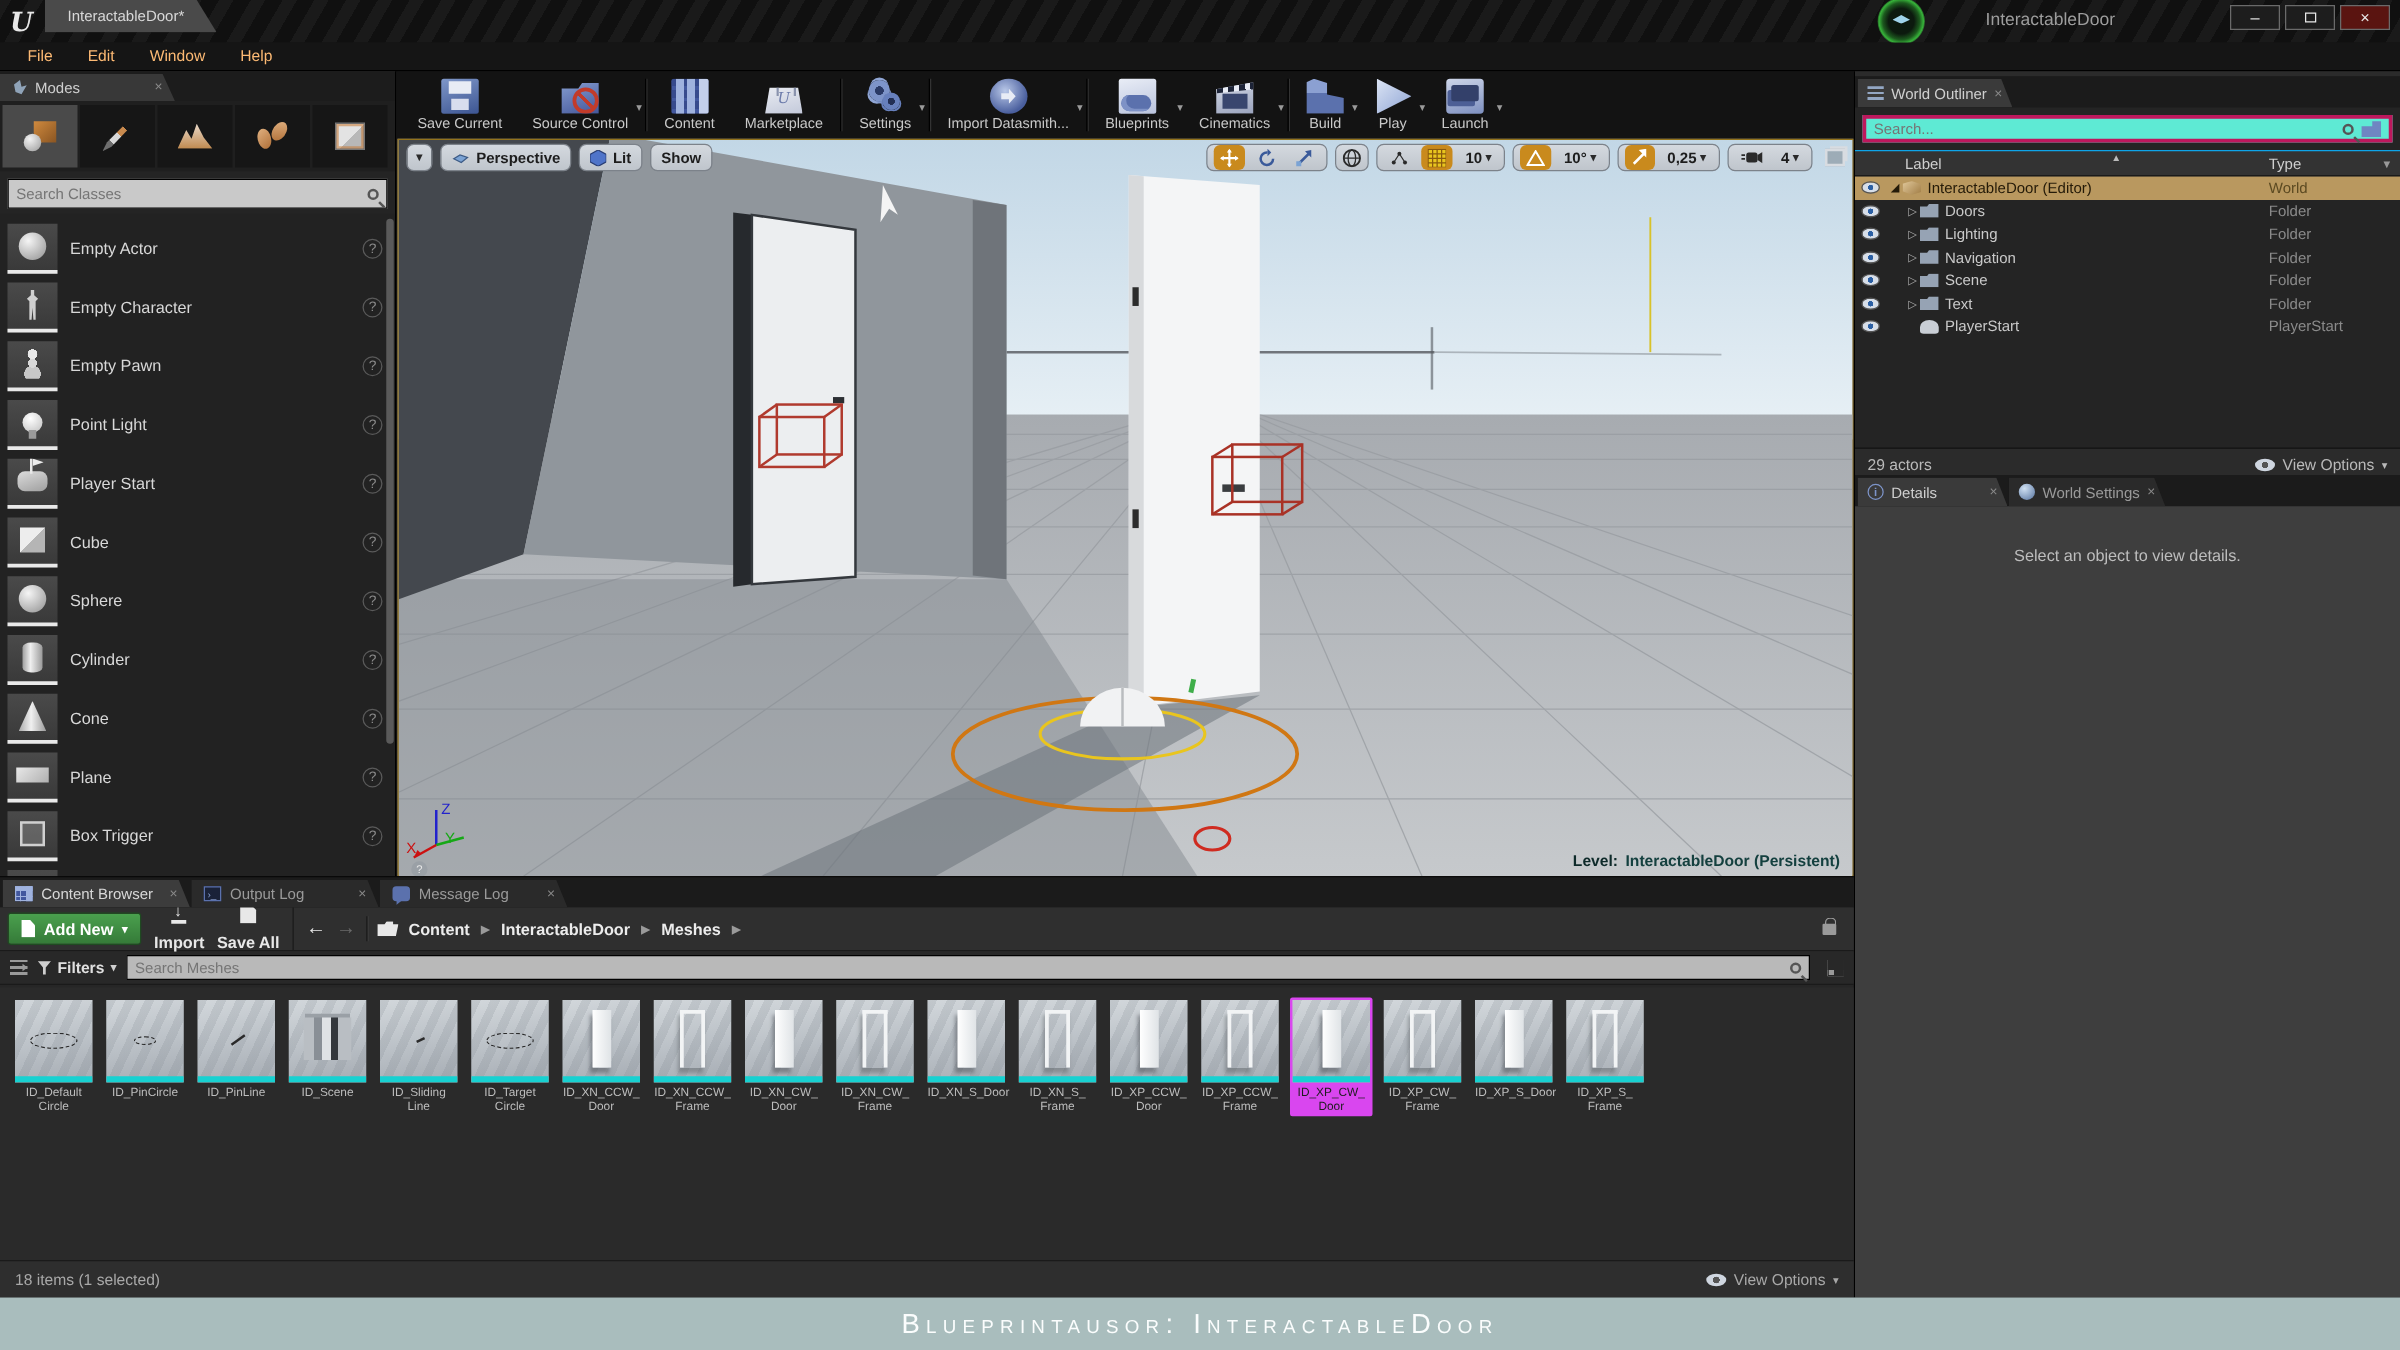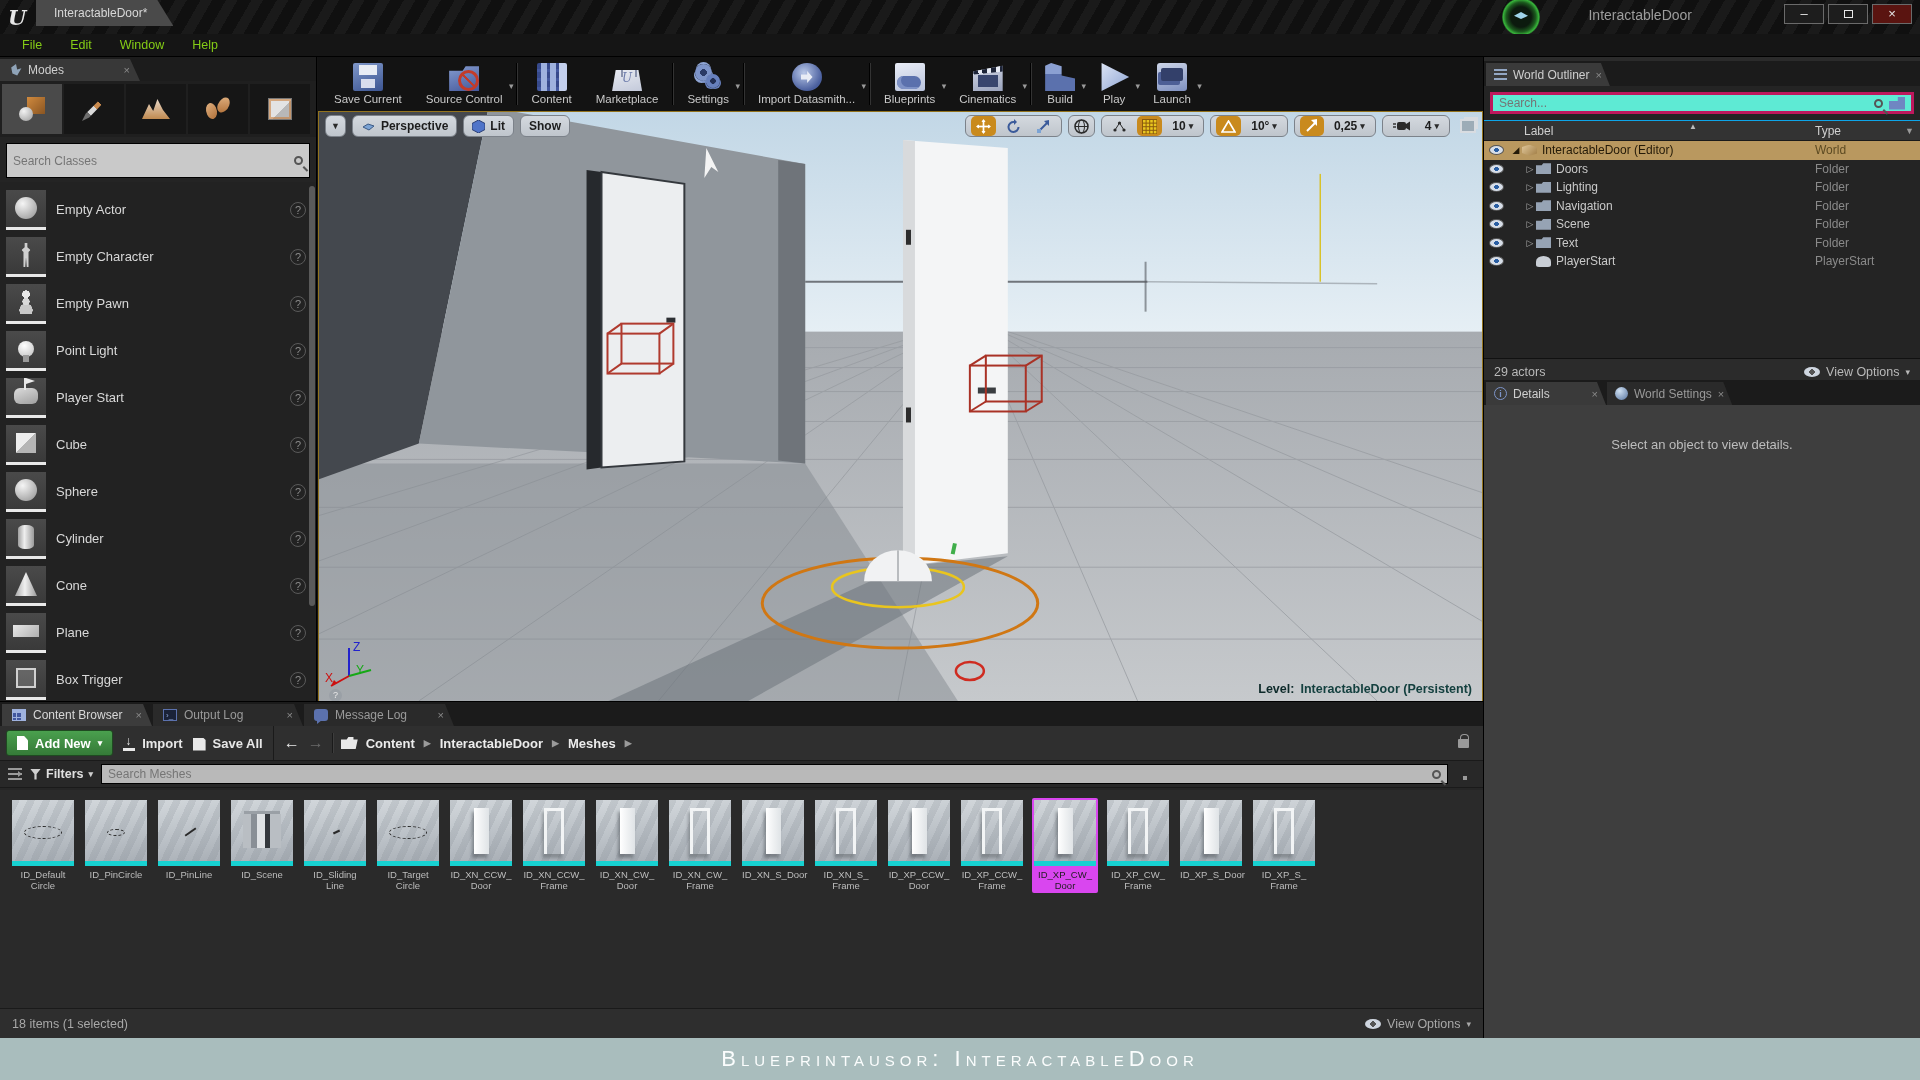--- a/index.html
+++ b/index.html
@@ -21,21 +21,21 @@
     background:#9fd4ea; clip-path:polygon(50% 0, 100% 55%, 50% 100%, 0 55%); }
   #win-controls { position:absolute; right:8px; top:4px; display:flex; gap:4px; }
   .winbtn { width:40px; height:20px; border:1px solid #6a6a6a; background:#1d1d1d; color:#e8e8e8;
     font-size:13px; line-height:18px; text-align:center; }
   .winbtn.close { background:#5a1410; }
   #max-glyph { display:inline-block; width:9px; height:8px; border:1.5px solid #e8e8e8; margin-top:4px; }
 
   
   #menubar { position:absolute; left:0; top:34px; width:1920px; height:23px; background:#151515;
     display:flex; align-items:center; padding-left:10px; gap:4px; border-bottom:1px solid #000; }
-  .menu-item { color:#84cc16; font-size:12.5px; padding:2px 12px; }
+  .menu-item { color:#fdba74; font-size:12.5px; padding:2px 12px; }
 
   
   #modes-panel { position:absolute; left:0; top:57px; width:317px; height:644px; background:#242424;
     border-right:1px solid #000; }
   #modes-tabrow { height:24px; background:#1c1c1c; display:flex; align-items:flex-end; }
   #modes-tab { height:22px; background:#383838; display:flex; align-items:center; gap:6px; padding:0 10px;
     color:#cfcfcf; font-size:12px; clip-path:polygon(0 0, calc(100% - 10px) 0, 100% 100%, 0 100%); min-width:140px; }
   .modes-leaf { width:12px; height:12px; background:#8fa3b8; clip-path:polygon(20% 80%, 10% 30%, 50% 0, 60% 45%, 95% 35%, 60% 95%); }
   .tab-x { color:#8a8a8a; font-size:11px; margin-left:auto; }
   #mode-tools { display:flex; gap:2px; padding:3px 2px; background:#1f1f1f; }
@@ -46,21 +46,21 @@
   .mti-place::before { content:""; position:absolute; right:0; top:0; width:18px; height:17px; background:linear-gradient(135deg,#d08a3e,#8a5522); }
   .mti-place::after { content:""; position:absolute; left:0; bottom:0; width:14px; height:14px; border-radius:50%; background:radial-gradient(circle at 35% 30%, #f2f2f2, #9a9a9a); }
   .mti-paint { width:24px; height:24px; background:linear-gradient(45deg,#6e6e6e 0 30%, #d9d9d9 30% 55%, #c98a4e 55% 75%, rgba(0,0,0,0) 75%); clip-path:polygon(0 100%, 15% 70%, 85% 0, 100% 12%, 30% 85%); }
   .mti-landscape { width:28px; height:20px; background:linear-gradient(180deg,#e8d8c8,#c08a50); clip-path:polygon(0 100%, 25% 25%, 40% 60%, 55% 0, 75% 55%, 100% 100%); }
   .mti-foliage { width:24px; height:24px; position:relative; }
   .mti-foliage::before, .mti-foliage::after { content:""; position:absolute; width:11px; height:16px; border-radius:60% 40% 60% 40%; background:linear-gradient(160deg,#e0b080,#b07038); }
   .mti-foliage::before { left:0; top:6px; transform:rotate(-25deg); }
   .mti-foliage::after { right:1px; top:0; transform:rotate(20deg); }
   .mti-geometry { width:24px; height:22px; background:linear-gradient(135deg,#e3e3e3 0 55%, #b8b8b8 55%); border:1px solid #777;
     box-shadow:inset 0 0 0 2px rgba(200,120,50,.55); }
-  #search-classes { margin:6px 6px 4px 6px; height:35px; background:#c9c9c9; border:1px solid #000;
+  #search-classes { margin:6px 6px 4px 6px; height:24px; background:#c9c9c9; border:1px solid #000;
     display:flex; align-items:center; padding:0 6px; }
   #search-classes input { flex:1; border:none; background:transparent; font-size:12px; color:#555; outline:none; font-family:"Liberation Sans",sans-serif; }
   .mag { width:9px; height:9px; border:2px solid #555; border-radius:50%; position:relative; flex:none; }
   .mag::after { content:""; position:absolute; left:8px; top:8px; width:6px; height:2px; background:#555; transform:rotate(45deg); transform-origin:0 0; }
   #modes-body { display:flex; height:calc(100% - 113px); }
   #cat-list { width:150px; background:#2b2b2b; padding-top:4px; }
   .cat { height:31px; line-height:31px; padding-left:12px; color:#dedede; font-size:13px; font-weight:bold; position:relative; }
   .cat.active { background:#303030; }
   .cat.active::before { content:""; position:absolute; left:0; top:3px; bottom:3px; width:3px; background:#e8a33d; }
   #item-list { flex:1; background:#222; overflow:hidden; position:relative; padding:4px 2px 0 6px; }
@@ -192,21 +192,21 @@
   .cbti { width:14px; height:12px; flex:none; }
   .cbti-cb { background:#42579e; box-shadow:inset 0 0 0 1px #9fb2de; background-image:linear-gradient(90deg,rgba(0,0,0,0) 0 4px,#9fb2de 4px 5px,rgba(0,0,0,0) 5px 9px,#9fb2de 9px 10px),linear-gradient(0deg,rgba(0,0,0,0) 0 3px,#9fb2de 3px 4px,rgba(0,0,0,0) 4px 8px,#9fb2de 8px 9px); }
   .cbti-log { background:#1a2238; border:1px solid #5b71ad; }
   .cbti-log::after { content:"›_"; color:#8fa5d4; font-size:8px; position:relative; left:2px; top:-3px; }
   .cbti-msg { background:#5b71ad; border-radius:3px; position:relative; }
   .cbti-msg::after { content:""; position:absolute; left:3px; bottom:-3px; width:5px; height:4px; background:#5b71ad; clip-path:polygon(0 0,100% 0,0 100%); }
   #cb-toolbar { height:35px; background:#2f2f2f; display:flex; align-items:center; padding:0 6px; gap:10px; border-bottom:1px solid #1a1a1a; }
   #add-new-btn { height:26px; background:linear-gradient(180deg,#4aa04e,#357a38); border:1px solid #1f4a21; border-radius:3px;
     display:flex; align-items:center; gap:7px; padding:0 10px; color:#fff; font-weight:bold; font-size:13px; }
   .page-ic { width:11px; height:14px; background:#fff; clip-path:polygon(0 0,65% 0,100% 30%,100% 100%,0 100%); }
-  .cb-txtbtn { display:flex; align-items:flex-end; gap:7px; color:#e8e8e8; font-weight:bold; font-size:13px; }
+  .cb-txtbtn { display:flex; align-items:center; gap:7px; color:#e8e8e8; font-weight:bold; font-size:13px;flex-direction:column; }
   .import-ic { width:12px; height:13px; position:relative; }
   .import-ic::before { content:"↓"; position:absolute; left:2px; top:-4px; color:#e8e8e8; font-size:12px; font-weight:bold; }
   .import-ic::after { content:""; position:absolute; left:0; bottom:0; width:12px; height:3px; background:#e8e8e8; }
   .saveall-ic { width:13px; height:13px; background:#e8e8e8; clip-path:polygon(0 0,80% 0,100% 20%,100% 100%,0 100%); position:relative; }
   #cb-nav { display:flex; align-items:center; gap:8px; border-left:1px solid #1a1a1a; padding-left:10px; height:100%; flex:1; }
   .nav-arrow { font-size:16px; font-weight:bold; color:#e8e8e8; }
   .nav-arrow.disabled { color:#6a6a6a; }
   .nav-div { width:1px; height:20px; background:#1a1a1a; box-shadow:1px 0 0 #3d3d3d; }
   .folder-open { width:17px; height:12px; background:#e8e8e8; clip-path:polygon(0 20%,35% 20%,45% 0,75% 0,75% 20%,100% 20%,88% 100%,0 100%); }
   #breadcrumbs { display:flex; align-items:center; gap:9px; color:#ececec; font-size:13px; font-weight:bold; }

